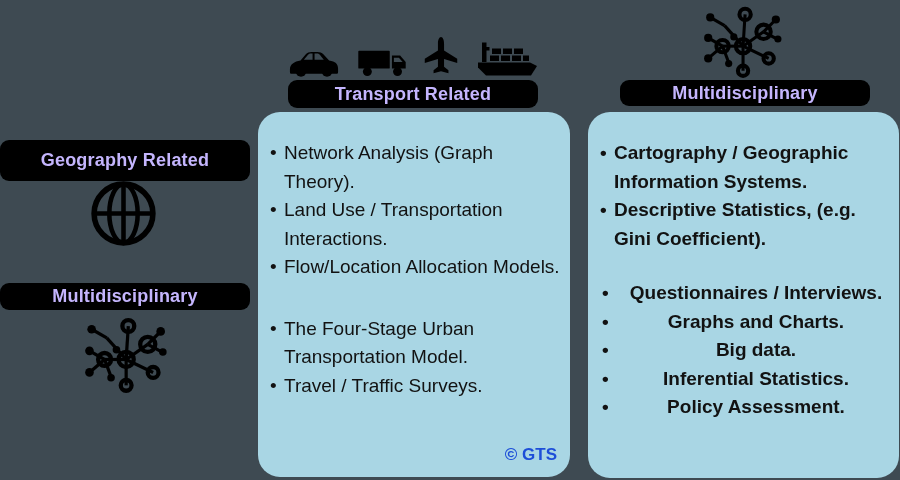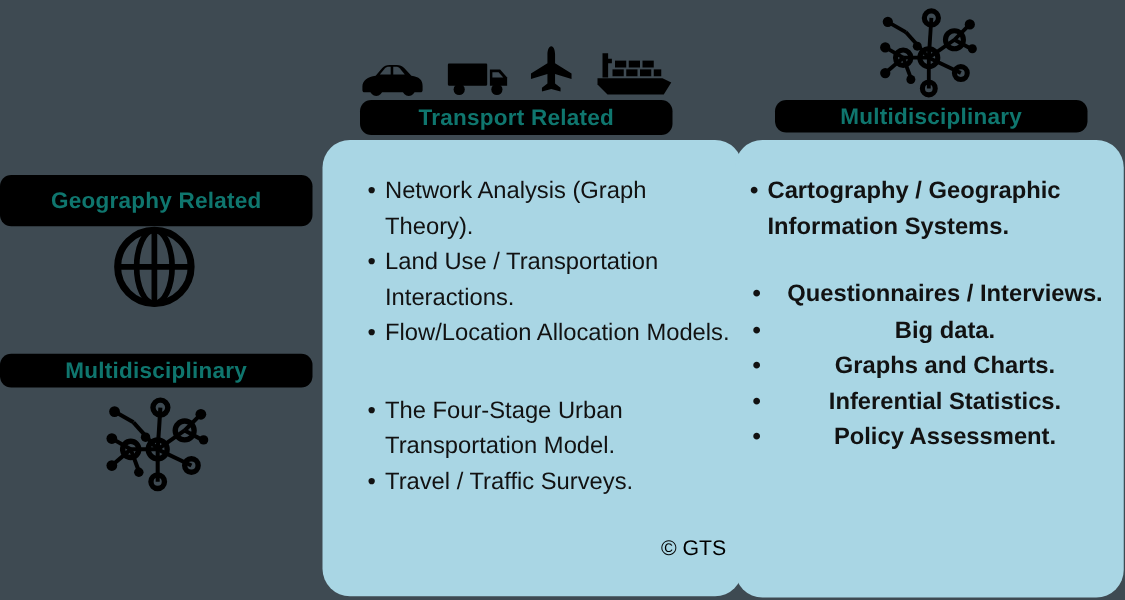--- a/index.html
+++ b/index.html
@@ -2,58 +2,58 @@
 <html><head>
 <meta charset="utf-8">
 <style>
   html,body{margin:0;padding:0;background:#ffffff;}
   .canvas{
     position:relative;width:900px;height:480px;overflow:hidden;
     background:#3e4a52;
     font-family:"Liberation Sans",sans-serif;
   }
   .bar{
-    position:absolute;background:#000;color:#0f766e;
+    position:absolute;background:#000;color:#c4b5fd;
     font-weight:bold;font-size:18px;letter-spacing:.2px;
     display:flex;align-items:center;justify-content:center;
     border-radius:9px;
   }
   .bar-left-1{left:0;top:140px;width:250px;height:41px;}
   .bar-left-2{left:0;top:283px;width:250px;height:27px;}
   .bar-col-1{left:288px;top:80px;width:250px;height:28px;}
   .bar-col-2{left:620px;top:80px;width:250px;height:26px;}
   .icon{position:absolute;}
   .globe{left:87px;top:177px;}
   .net-left{left:80px;top:312px;}
   .net-top{left:700px;top:1px;}
   .vehicles{
     position:absolute;left:288px;top:34px;width:250px;height:44px;
     display:flex;align-items:flex-end;justify-content:space-between;
   }
   .vehicles span{display:block;line-height:0;}
   .box{
     position:absolute;background:#a9d6e4;border-radius:22px;color:#121212;
   }
-  .box1{left:258px;top:112px;width:312px;height:365px;padding-left:24px;}
+  .box1{left:258px;top:112px;width:312px;height:365px;}
   .box2{left:588px;top:112px;width:311px;height:366px;font-weight:bold;}
   .box ul{
     list-style:none;margin:0 6px 0 12px;padding:0;
     font-size:19px;line-height:28.5px;
   }
   .box li{position:relative;padding-left:14px;}
   .box li::before{content:"\2022";position:absolute;left:0;top:0;}
   .box1 .g1{margin-top:27px;}
   .box1 .g2{margin-top:33px;}
   .box2 .g1{margin-top:27px;}
   .box2 .g2{margin-top:26px;}
   .box2 .g2 li{padding-left:19px;text-align:center;}
   .box2 .g2 li::before{left:2px;}
   .watermark{
-    position:absolute;right:13px;bottom:28px;
-    color:#000000;font-weight:normal;font-size:17px;
+    position:absolute;right:13px;bottom:12px;
+    color:#1d4ed8;font-weight:bold;font-size:17px;
   }
   svg{display:block;}
 </style>
 </head>
 <body>
 
 <div class="canvas">
 
   <div class="bar bar-left-1">
     <span>Geography Related</span>
@@ -200,23 +200,24 @@
     </svg>
   </span>
 
   <div class="bar bar-col-2">
     <span>Multidisciplinary</span>
   </div>
 
   <div class="box box2">
     <ul class="g1">
       <li>Cartography / Geographic Information Systems.</li>
+      <li>Descriptive Statistics, (e.g. Gini Coefficient).</li>
     </ul>
     <ul class="g2">
       <li>Questionnaires / Interviews.</li>
+      <li>Graphs and Charts.</li>
       <li>Big data.</li>
-      <li>Graphs and Charts.</li>
       <li>Inferential Statistics.</li>
       <li>Policy Assessment.</li>
     </ul>
   </div>
 
 </div>
 
 </body></html>

